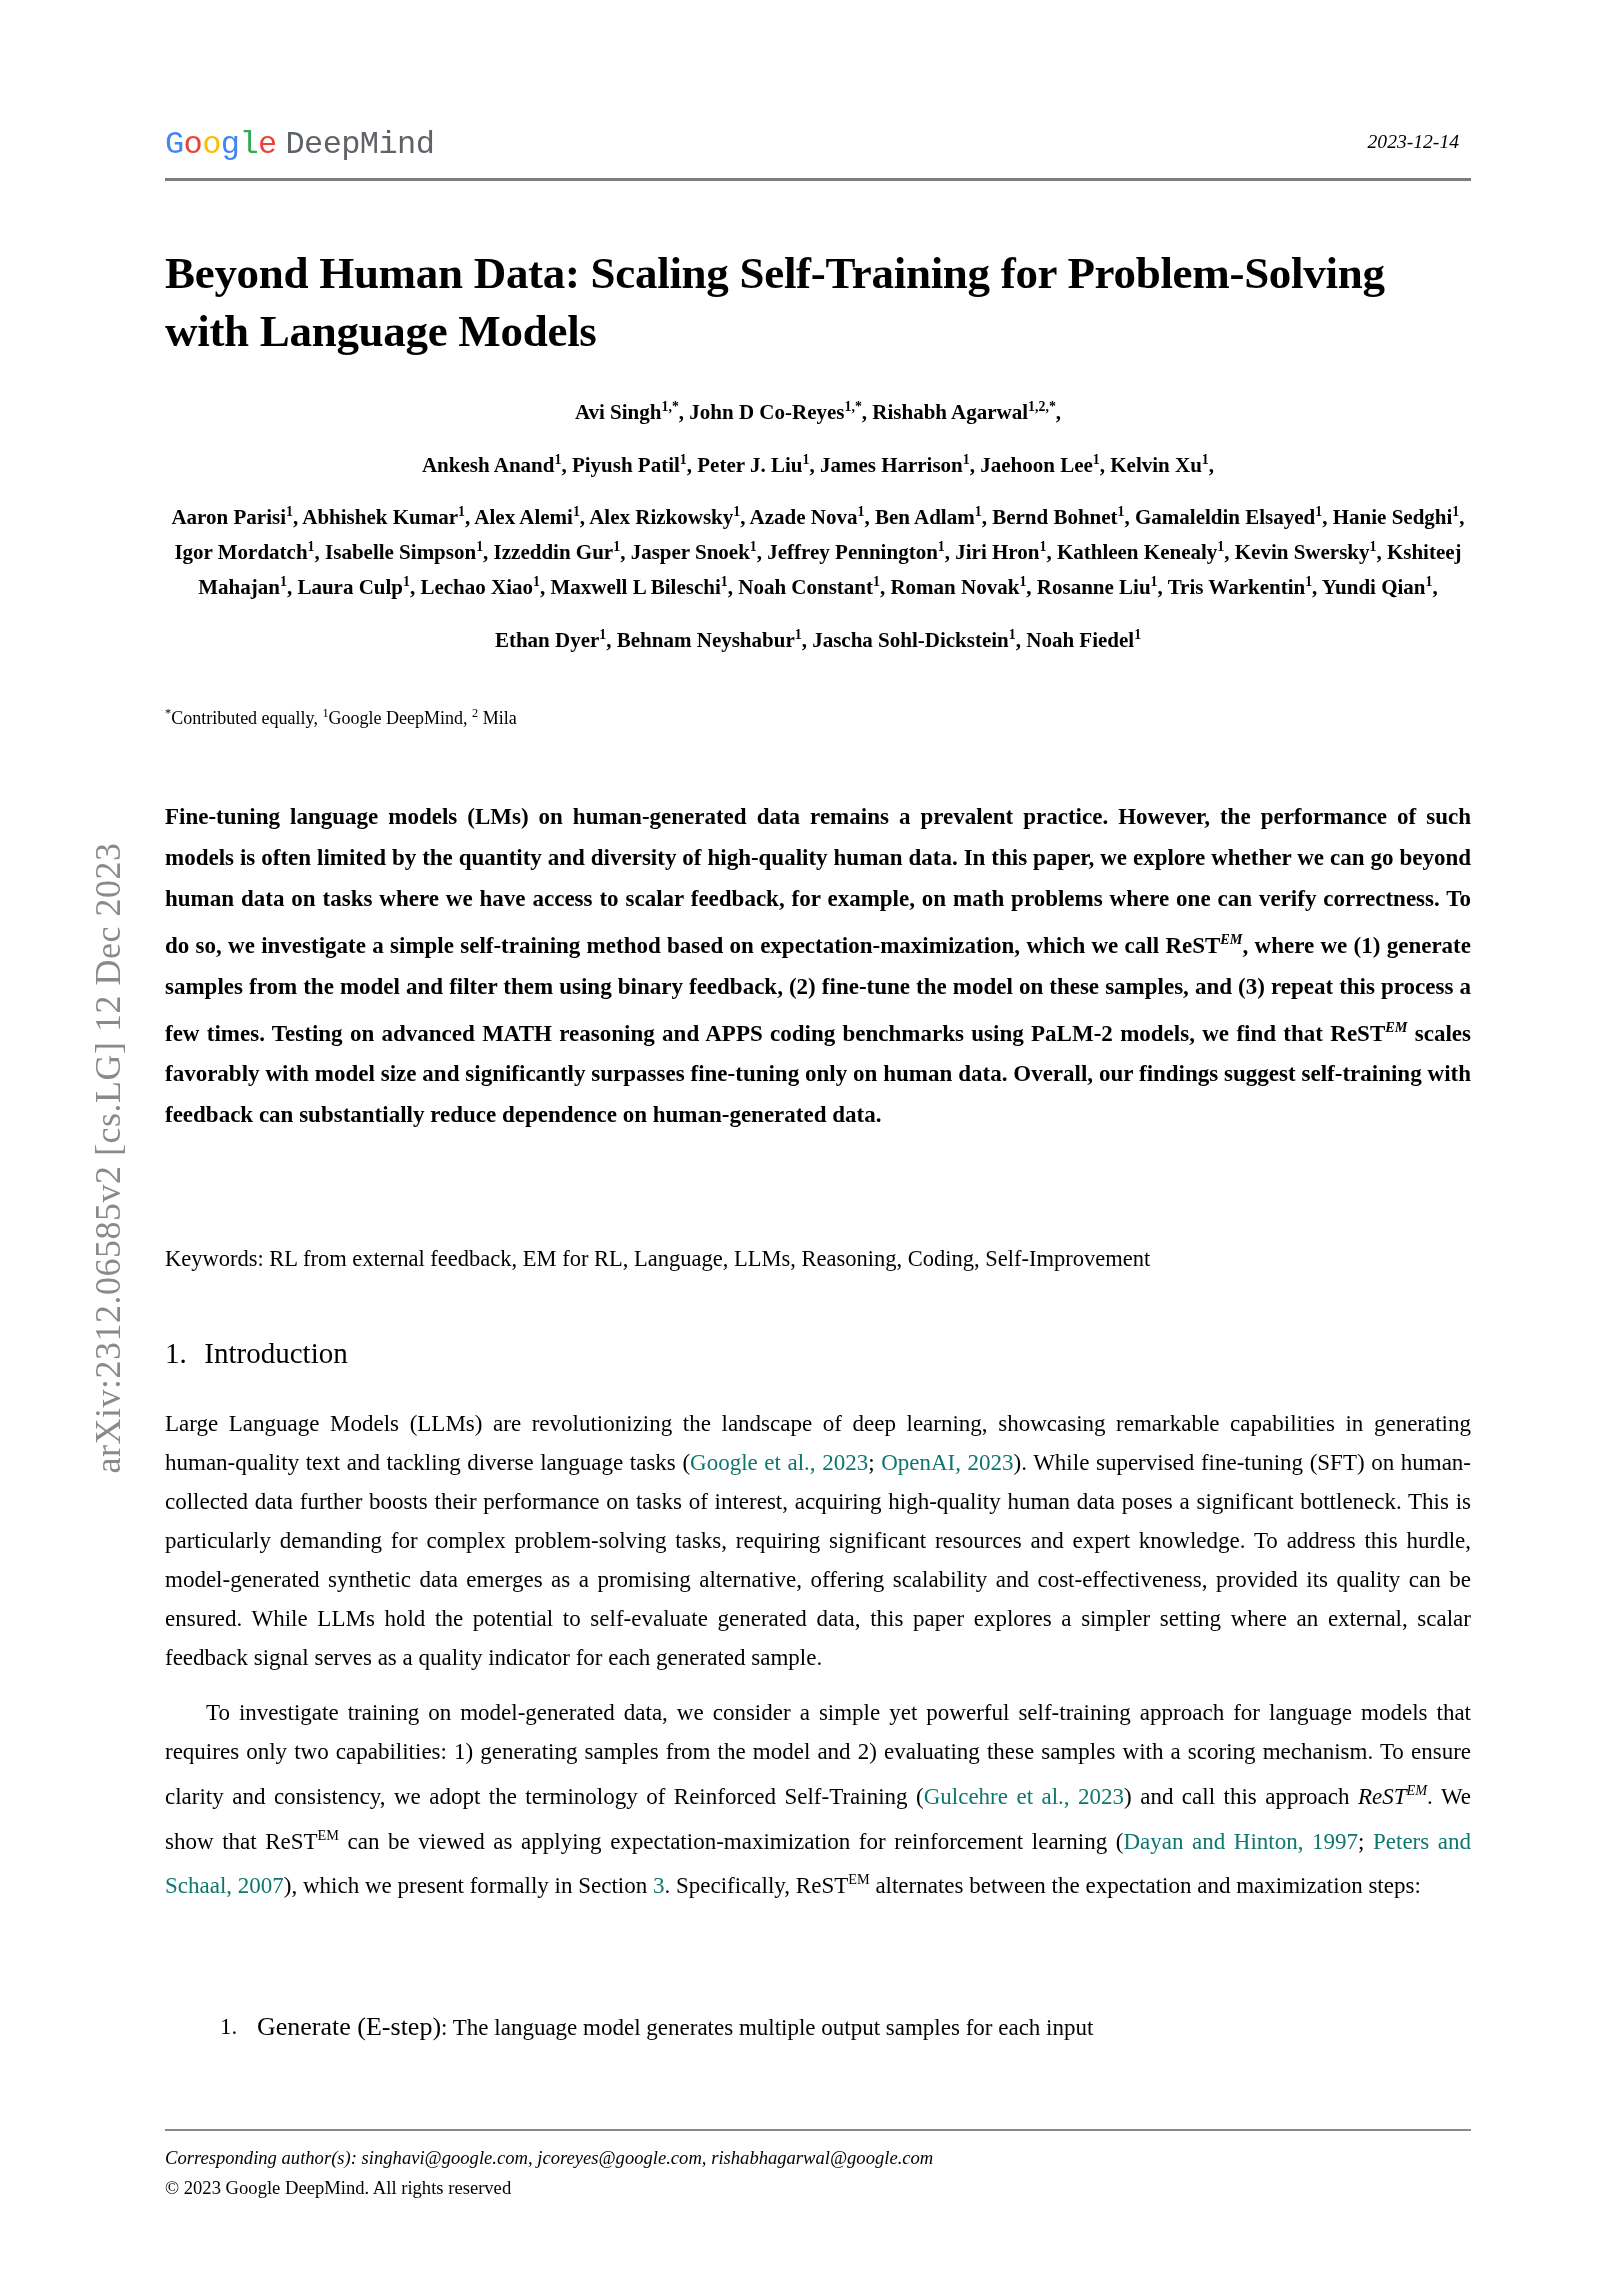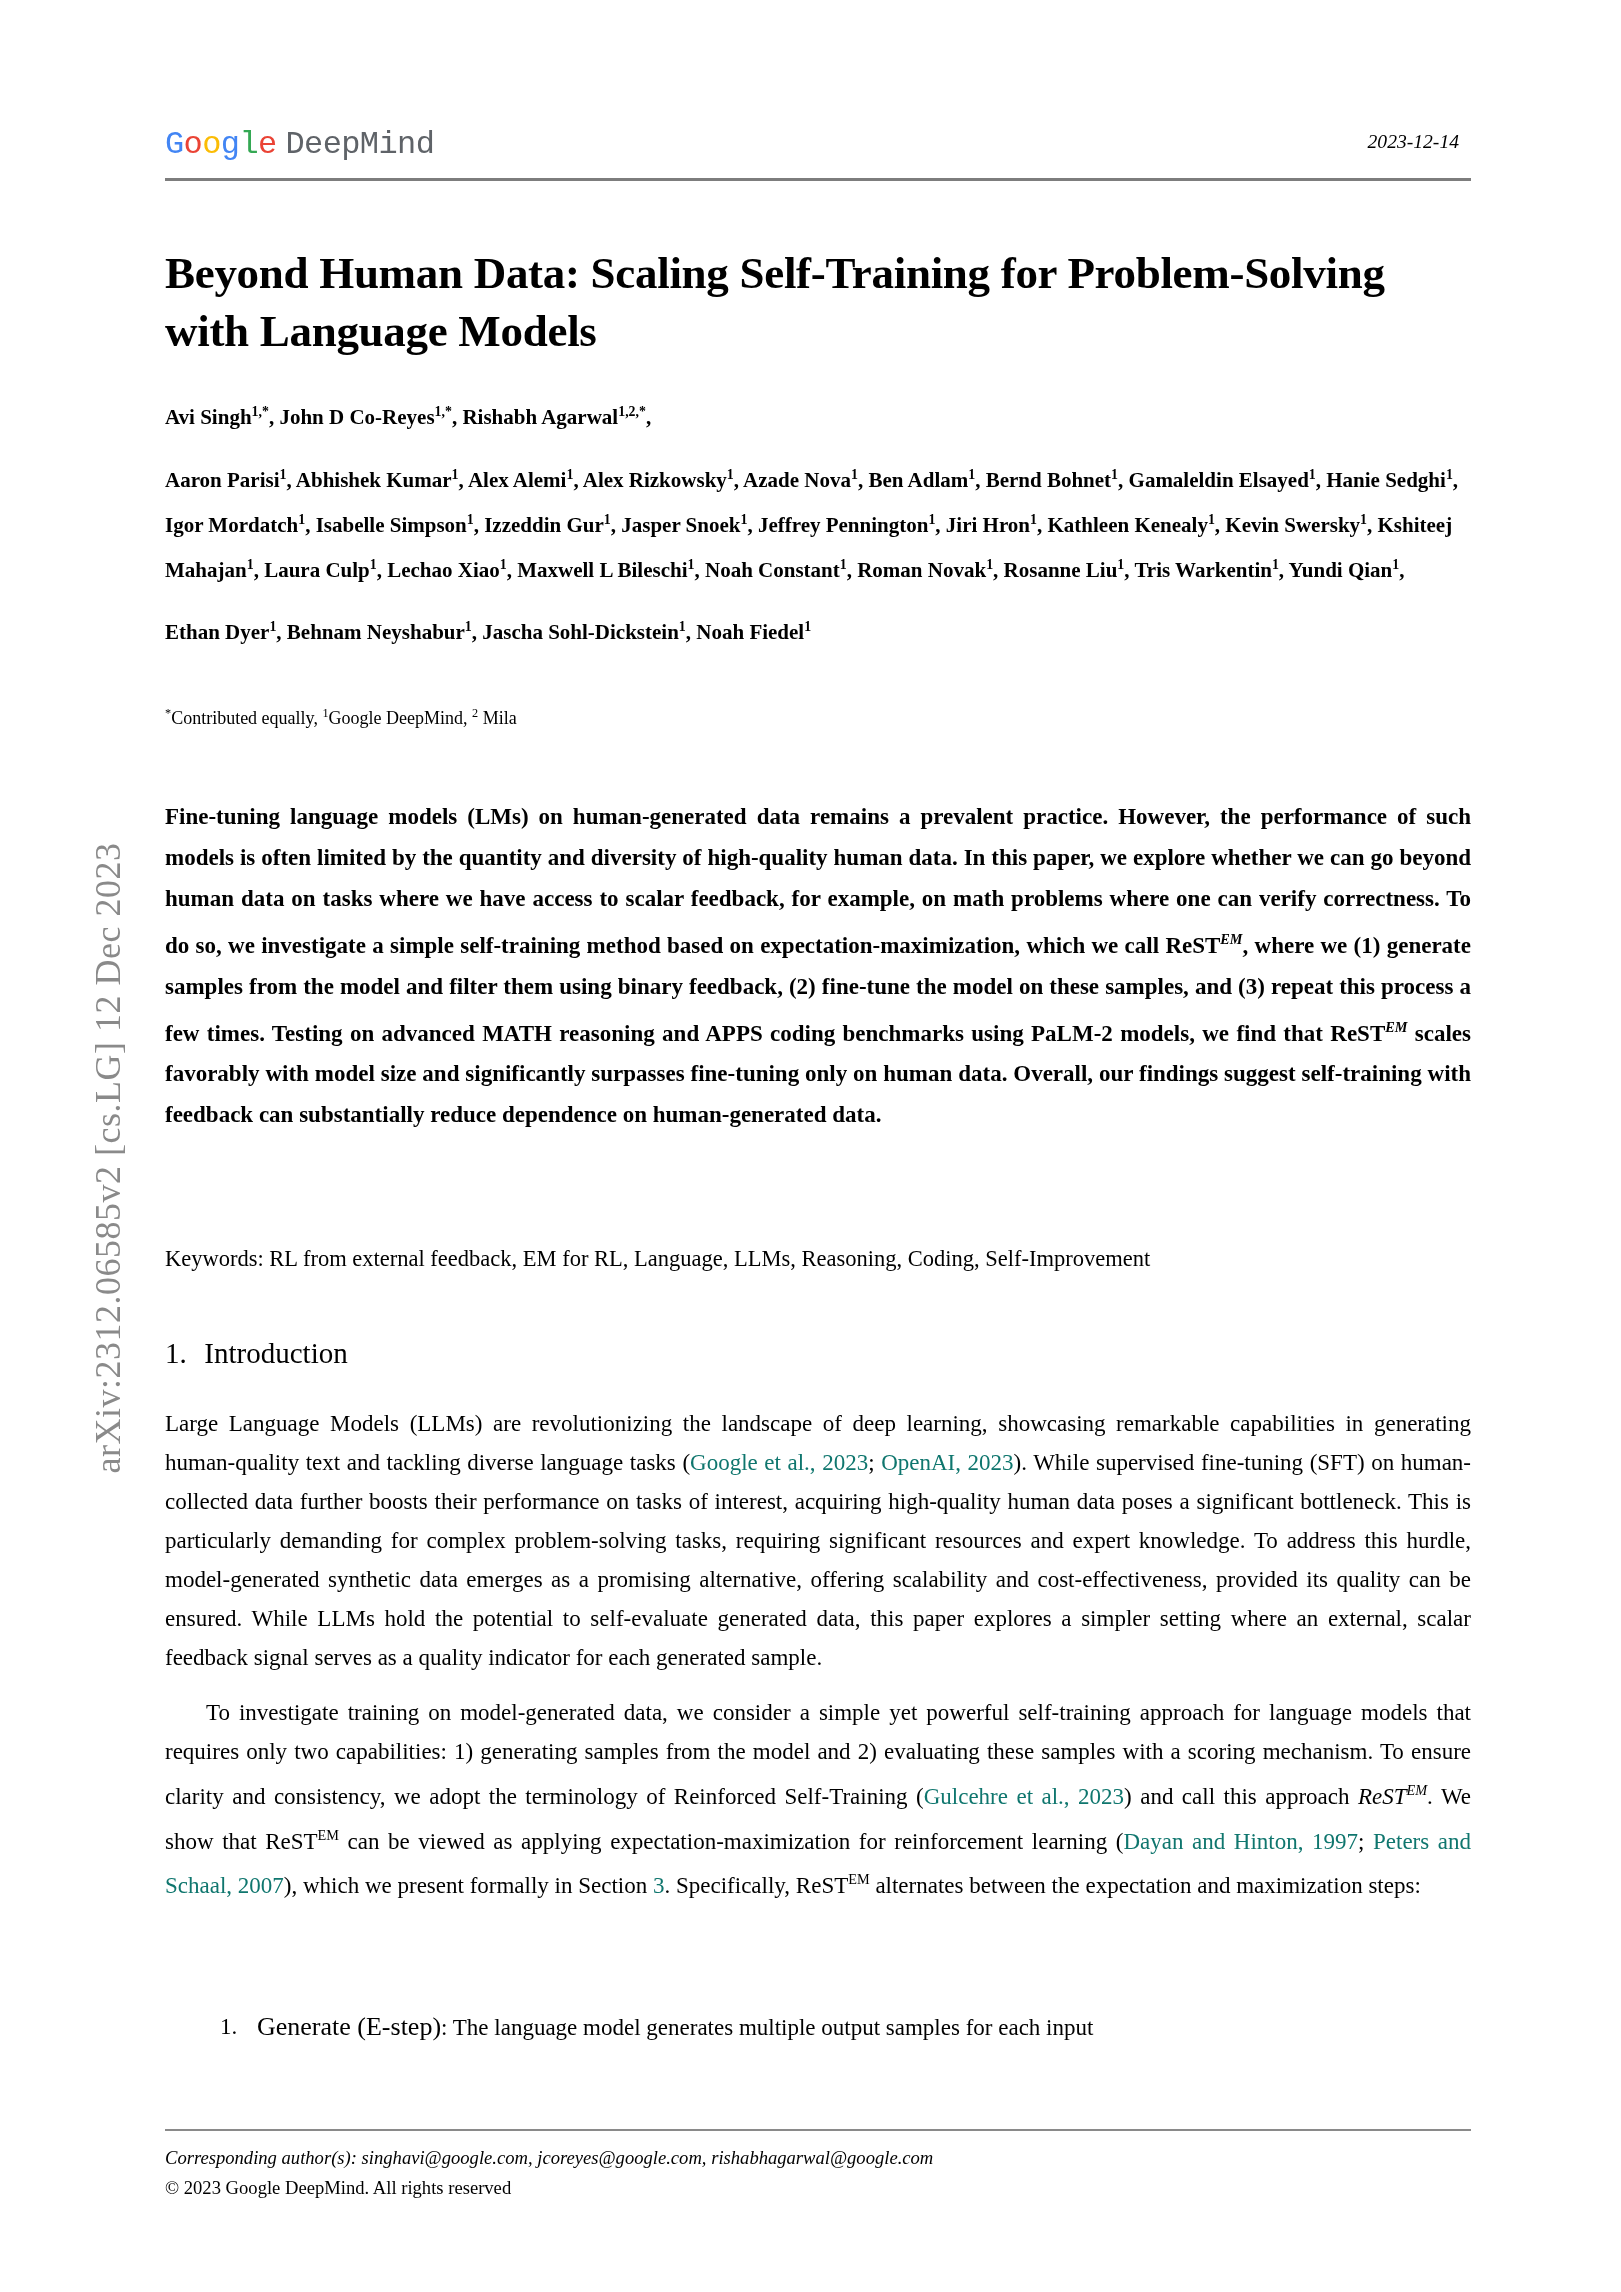--- a/index.html
+++ b/index.html
@@ -98,21 +98,22 @@
   }
 
   
   .authors {
     position: absolute;
     left: 165px;
     top: 392px;
     width: 1306px;
     font-size: 21px;
     font-weight: bold;
-    line-height: 40px;
+    line-height: 29px;
+    text-align: center;
   }
   .author-line { margin-bottom: 17.6px; }
   .author-line:last-child { margin-bottom: 0; }
   .authors sup { font-size: 0.66em; font-weight: bold; }
 
   .affil {
     position: absolute;
     left: 165px;
     top: 702px;
     width: 1306px;
@@ -222,20 +223,21 @@
   <div class="masthead">
     <div class="gdm-logo"><span class="g1">G</span><span class="g2">o</span><span class="g3">o</span><span class="g4">g</span><span class="g5">l</span><span class="g6">e</span><span class="dm">DeepMind</span></div>
     <div class="header-date">2023-12-14</div>
   </div>
   <div class="rule-top"></div>
 
   <h1 class="title">Beyond Human Data: Scaling Self-Training for Problem-Solving with Language Models</h1>
 
   <div class="authors">
     <div class="author-line">Avi Singh<sup>1,*</sup>, John D Co-Reyes<sup>1,*</sup>, Rishabh Agarwal<sup>1,2,*</sup>,</div>
+    <div class="author-line">Ankesh Anand<sup>1</sup>, Piyush Patil<sup>1</sup>, Peter J. Liu<sup>1</sup>, James Harrison<sup>1</sup>, Jaehoon Lee<sup>1</sup>, Kelvin Xu<sup>1</sup>,</div>
     <div class="author-line">Aaron Parisi<sup>1</sup>, Abhishek Kumar<sup>1</sup>, Alex Alemi<sup>1</sup>, Alex Rizkowsky<sup>1</sup>, Azade Nova<sup>1</sup>, Ben Adlam<sup>1</sup>, Bernd Bohnet<sup>1</sup>, Gamaleldin Elsayed<sup>1</sup>, Hanie Sedghi<sup>1</sup>, Igor Mordatch<sup>1</sup>, Isabelle Simpson<sup>1</sup>, Izzeddin Gur<sup>1</sup>, Jasper Snoek<sup>1</sup>, Jeffrey Pennington<sup>1</sup>, Jiri Hron<sup>1</sup>, Kathleen Kenealy<sup>1</sup>, Kevin Swersky<sup>1</sup>, Kshiteej Mahajan<sup>1</sup>, Laura Culp<sup>1</sup>, Lechao Xiao<sup>1</sup>, Maxwell L Bileschi<sup>1</sup>, Noah Constant<sup>1</sup>, Roman Novak<sup>1</sup>, Rosanne Liu<sup>1</sup>, Tris Warkentin<sup>1</sup>, Yundi Qian<sup>1</sup>,</div>
     <div class="author-line">Ethan Dyer<sup>1</sup>, Behnam Neyshabur<sup>1</sup>, Jascha Sohl-Dickstein<sup>1</sup>, Noah Fiedel<sup>1</sup></div>
   </div>
 
   <div class="affil"><sup>*</sup>Contributed equally, <sup>1</sup>Google DeepMind, <sup>2</sup> Mila</div>
 
   <div class="abstract">Fine-tuning language models (LMs) on human-generated data remains a prevalent practice. However, the performance of such models is often limited by the quantity and diversity of high-quality human data. In this paper, we explore whether we can go beyond human data on tasks where we have access to scalar feedback, for example, on math problems where one can verify correctness. To do so, we investigate a simple self-training method based on expectation-maximization, which we call ReST<sup>EM</sup>, where we (1) generate samples from the model and filter them using binary feedback, (2) fine-tune the model on these samples, and (3) repeat this process a few times. Testing on advanced MATH reasoning and APPS coding benchmarks using PaLM-2 models, we find that ReST<sup>EM</sup> scales favorably with model size and significantly surpasses fine-tuning only on human data. Overall, our findings suggest self-training with feedback can substantially reduce dependence on human-generated data.</div>
 
   <div class="keywords">Keywords: RL from external feedback, EM for RL, Language, LLMs, Reasoning, Coding, Self-Improvement</div>
 

